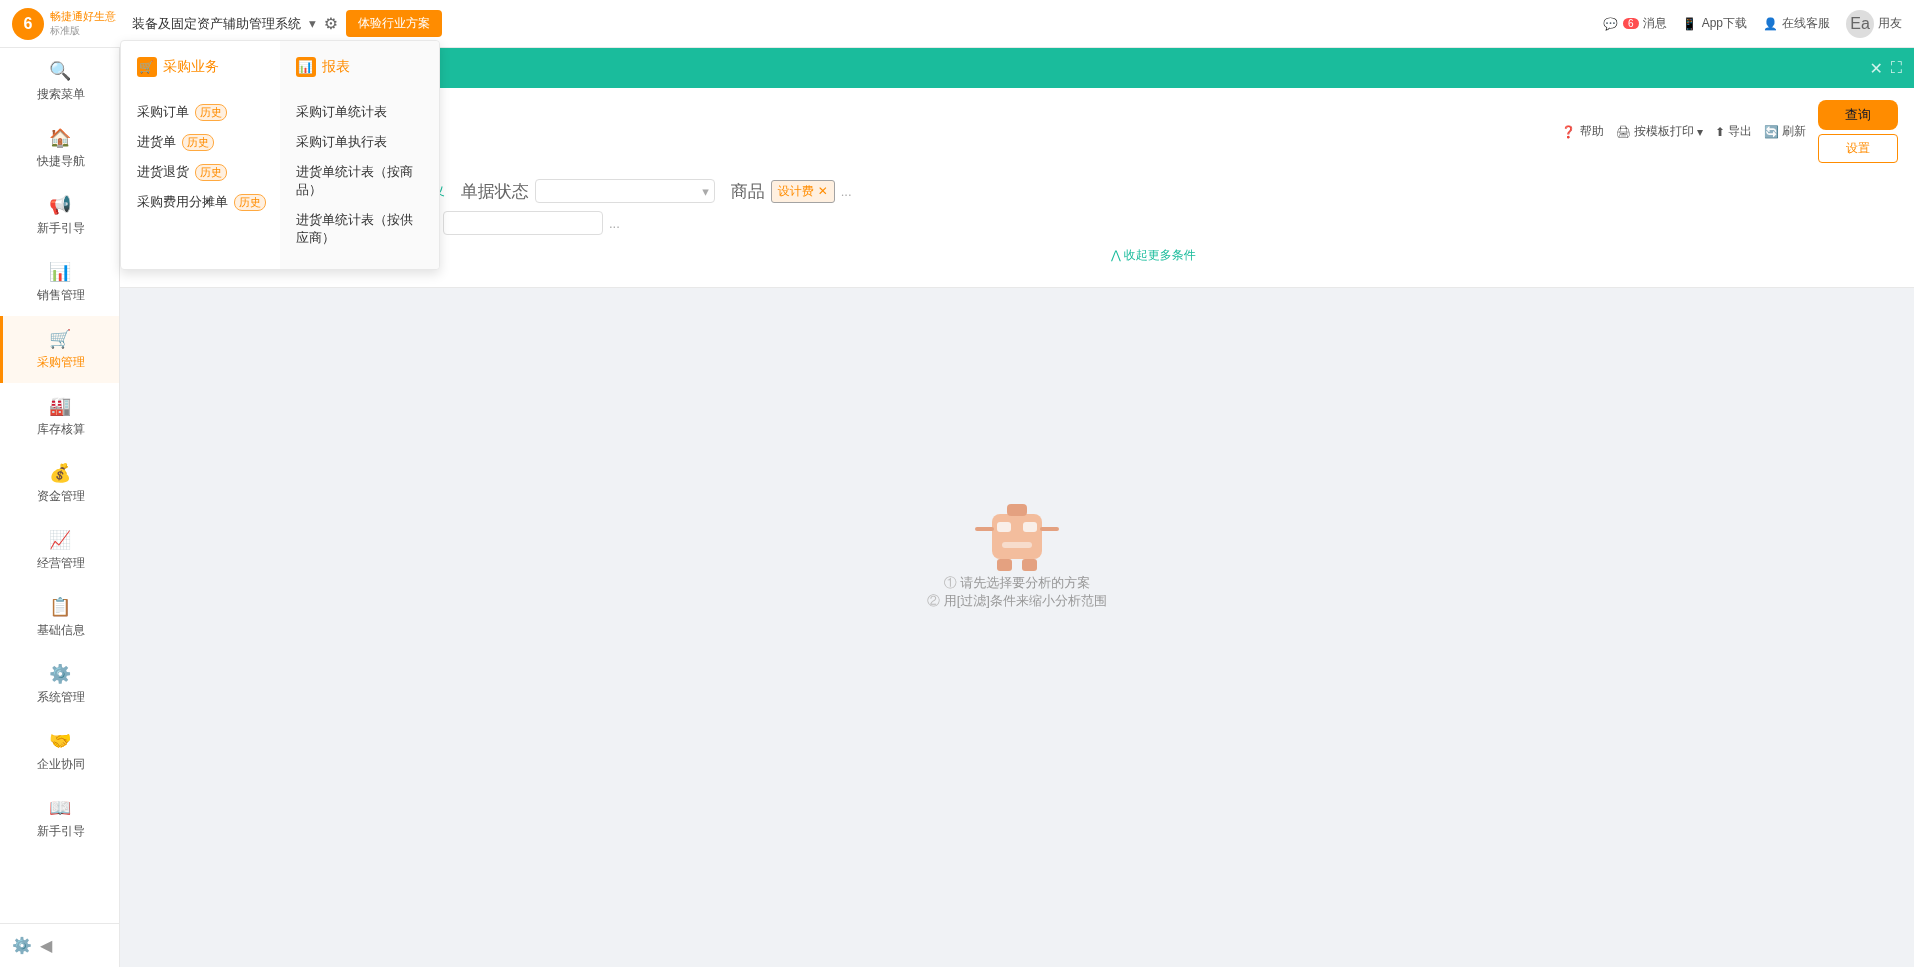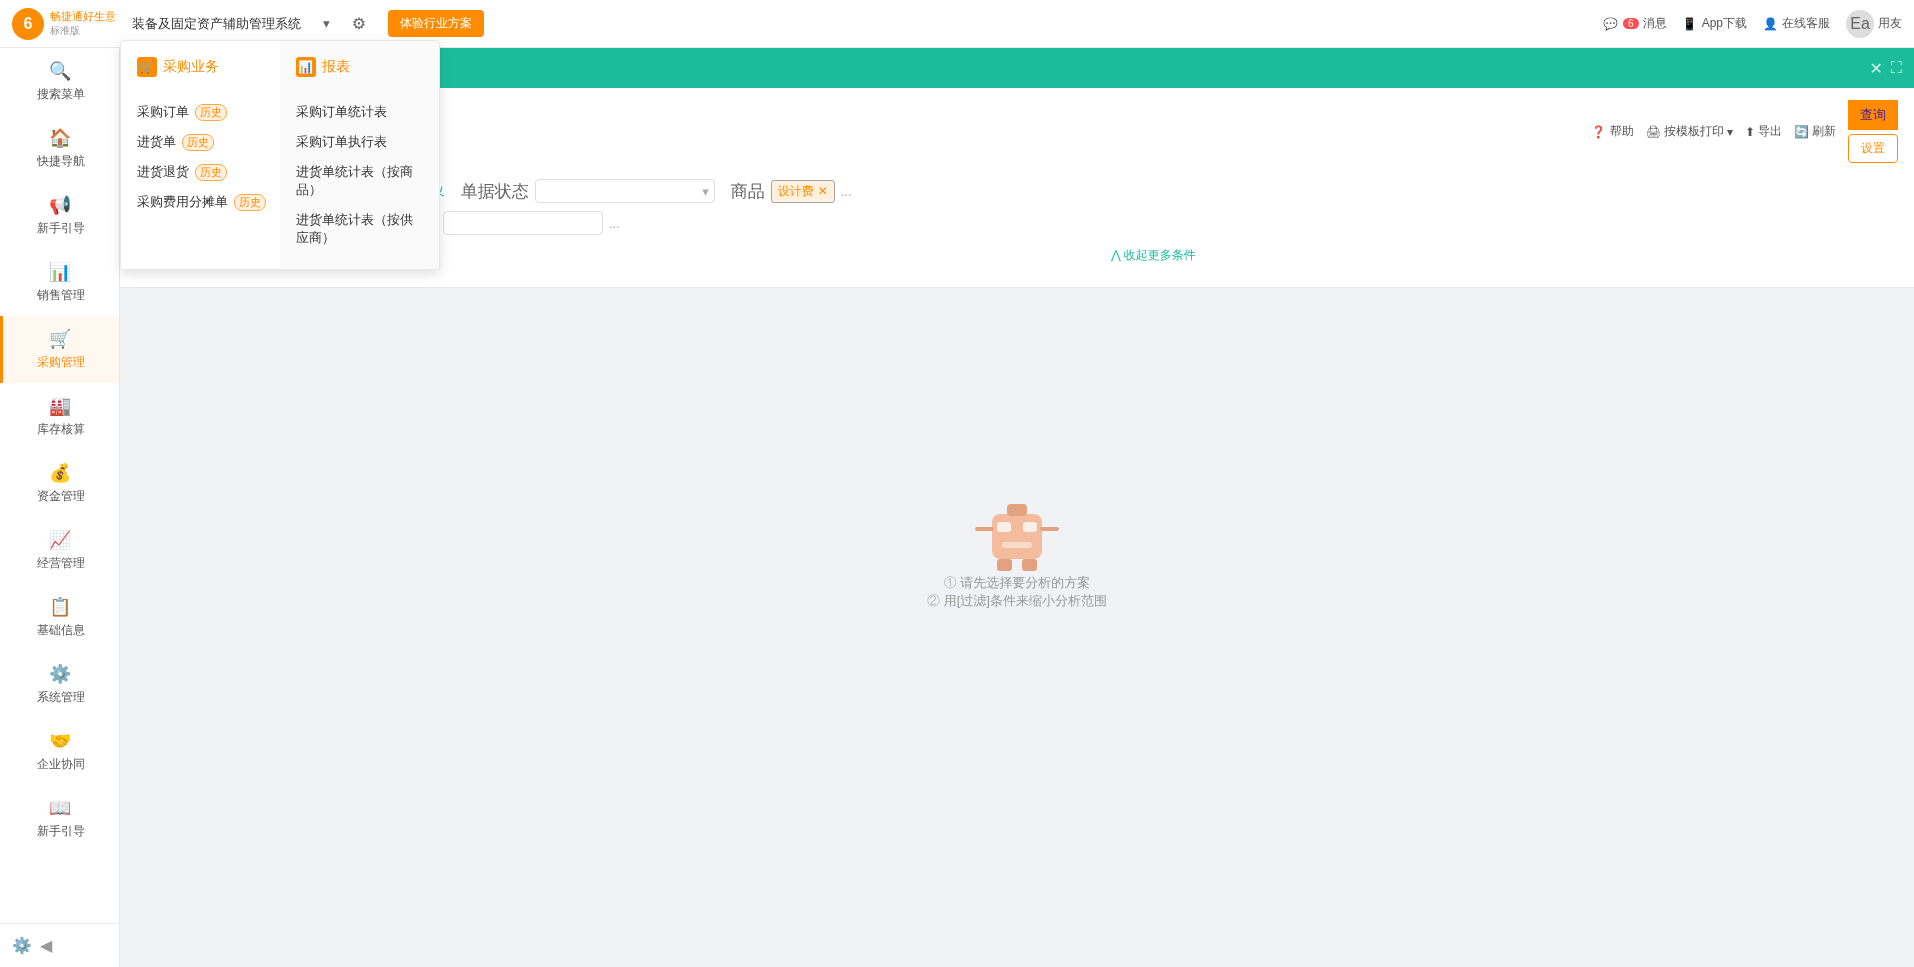--- a/index.html
+++ b/index.html
@@ -31,21 +31,21 @@
       display: flex; align-items: center; justify-content: center;
       color: white; font-size: 16px; font-weight: bold;
     }
     .logo-text { font-size: 11px; color: #ff8c00; line-height: 1.3; }
     .logo-sub { font-size: 10px; color: #999; }
 
     .header-center {
       flex: 1;
       display: flex;
       align-items: center;
-      gap: 22px;
+      gap: 8px;
     }
     .system-name {
       font-size: 13px;
       color: #333;
     }
     .header-dropdown-btn {
       background: none; border: none; cursor: pointer; color: #666;
     }
     .settings-btn {
       background: none; border: none; cursor: pointer; color: #666; font-size: 16px;
@@ -198,22 +198,22 @@
       justify-content: flex-end;
       gap: 12px;
       margin-bottom: 8px;
       padding-bottom: 8px;
     }
     .toolbar-btn {
       background: none; border: none; cursor: pointer; color: #555; font-size: 12px;
       display: flex; align-items: center; gap: 3px;
     }
     .query-btn {
-      background: #ff8c00; color: #4c1d95; border: none;
-      padding: 6px 12px; border-radius: 0; cursor: pointer; font-size: 13px;
+      background: #ff8c00; color: #0f172a; border: none;
+      padding: 6px 27px; border-radius: 8px; cursor: pointer; font-size: 13px;
     }
     .settings-small-btn {
       background: none; color: #ff8c00; border: 1px solid #ff8c00;
       padding: 5px 12px; border-radius: 4px; cursor: pointer; font-size: 12px;
     }
 
     .filter-row {
       display: flex;
       align-items: center;
       gap: 16px;

